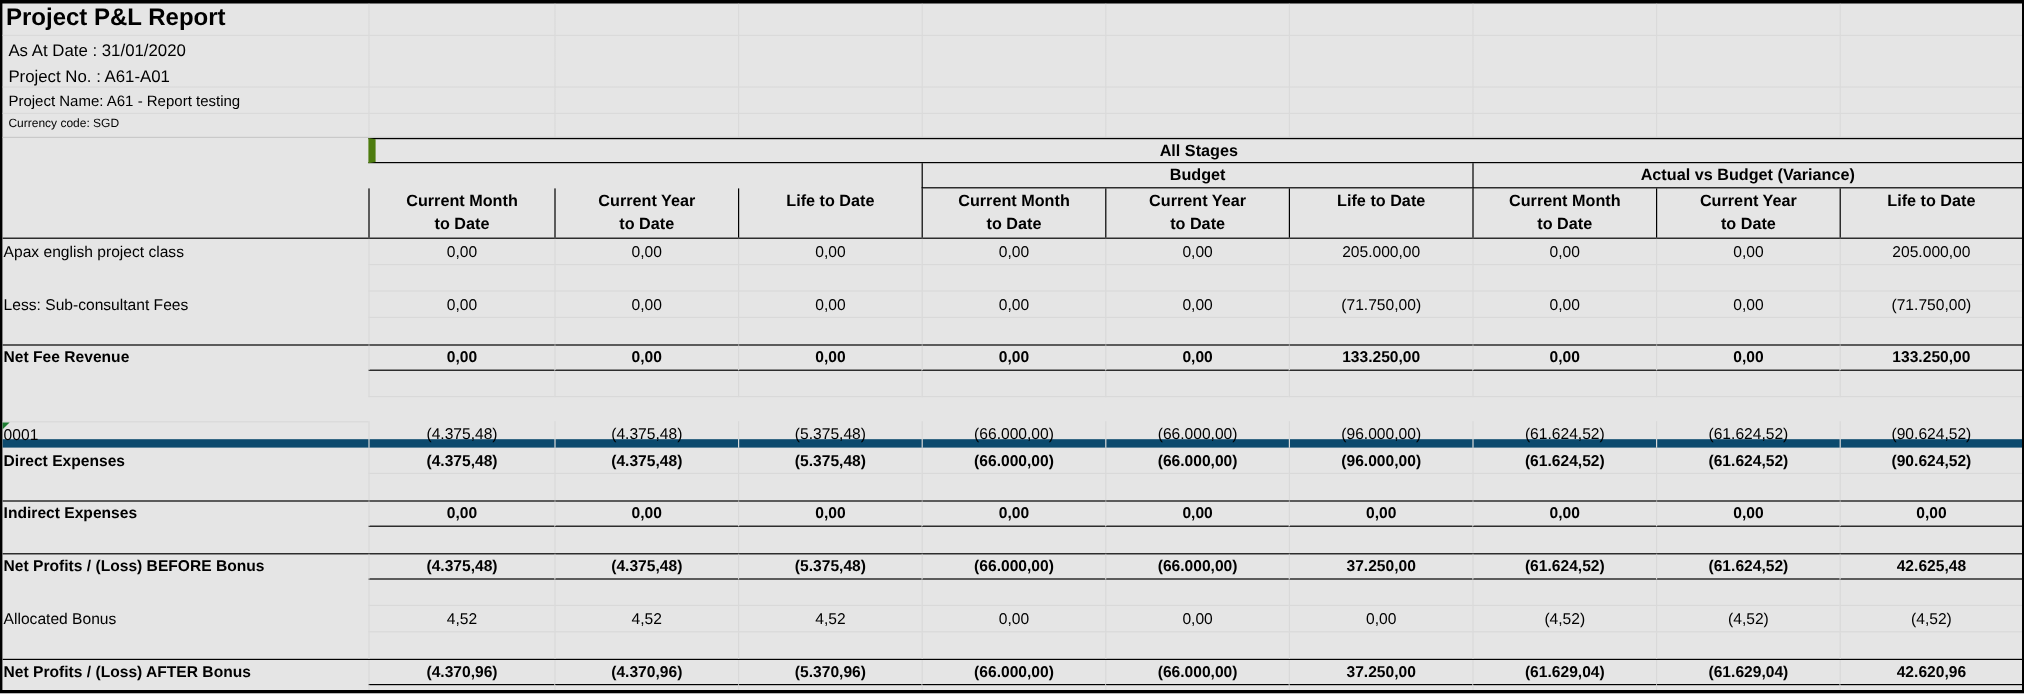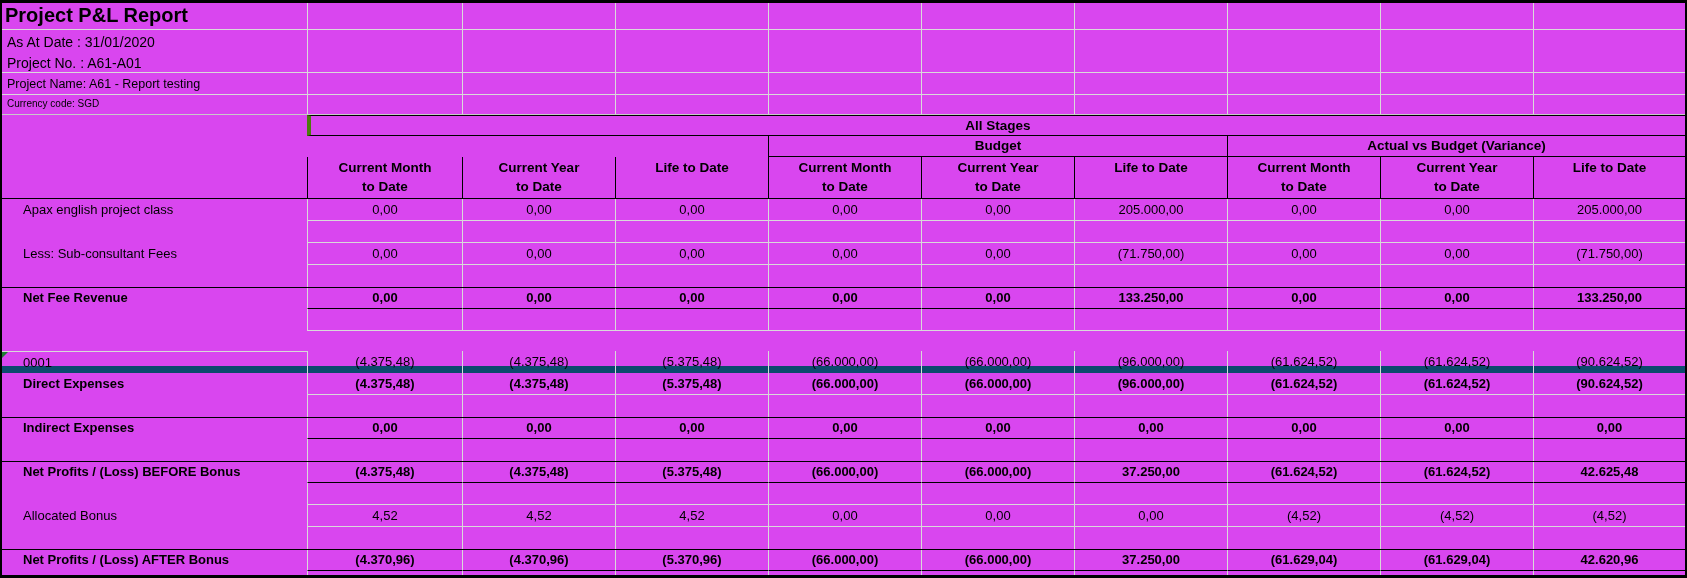--- a/index.html
+++ b/index.html
@@ -1,18 +1,18 @@
 <!DOCTYPE html>
 <html><head>
 <meta charset="utf-8">
 <style>
   html,body{margin:0;padding:0;background:#fff;}
   *{box-sizing:border-box;}
   .sheet{
-    position:relative;width:1687px;height:578px;background:#d946ef;color:#000;
+    position:relative;width:1687px;height:578px;background:#e5e5e5;color:#000;
     border:2px solid #000;border-top-width:3px;border-bottom-width:3px;
     font-family:"Liberation Sans",sans-serif;overflow:hidden;
   }
   
   .title-block{
     position:relative;height:112px;border-bottom:1px solid #c9c9c9;
     background-image:
       linear-gradient(#dadada,#dadada),linear-gradient(#dadada,#dadada),
       linear-gradient(#dadada,#dadada),linear-gradient(#dadada,#dadada),
       linear-gradient(#dadada,#dadada),linear-gradient(#dadada,#dadada),
@@ -29,30 +29,30 @@
   .t-title{position:absolute;left:3px;top:1px;font-size:20px;font-weight:bold;white-space:nowrap;}
   .t-meta1{position:absolute;left:5px;top:31px;font-size:14px;white-space:nowrap;}
   .t-meta2{position:absolute;left:5px;top:52px;font-size:14px;white-space:nowrap;}
   .t-meta3{position:absolute;left:5px;top:74px;font-size:12.5px;white-space:nowrap;}
   .t-meta4{position:absolute;left:5px;top:95px;font-size:10px;white-space:nowrap;}
   
   .cols{display:grid;grid-template-columns:305px 155px 153px 153px 153px 153px 153px 153px 153px 152px;}
   
   .header-grid{grid-template-rows:21px 21px 41px;border-bottom:1px solid #000;}
   .h-spacer{grid-row:1/4;grid-column:1/2;}
-  .h-stages{grid-row:1;grid-column:2/11;border-left:4px solid #4d7c0f;border-top:1px solid #000;border-bottom:1px solid #000;
+  .h-stages{grid-row:1;grid-column:2/11;border-left:6px solid #4d7c0f;border-top:1px solid #000;border-bottom:1px solid #000;
     text-align:center;font-weight:bold;font-size:13.5px;line-height:19px;}
   .h-group{grid-row:2;border-left:1px solid #000;border-bottom:1px solid #000;
     text-align:center;font-weight:bold;font-size:13.5px;line-height:20px;}
   .h-g1{grid-column:2/5;} .h-g2{grid-column:5/8;} .h-g3{grid-column:8/11;}
   .h-sub{grid-row:3;border-left:1px solid #000;text-align:center;font-weight:bold;font-size:13.5px;line-height:19px;padding-top:1px;}
   
   .drow{height:22px;}
   .r-last{height:24px;}
-  .dlabel{position:relative;font-size:13px;line-height:21px;padding-left:21px;white-space:nowrap;overflow:visible;}
+  .dlabel{position:relative;font-size:13px;line-height:21px;padding-left:1px;white-space:nowrap;overflow:visible;}
   .dcell{font-size:13px;line-height:21px;text-align:center;border-left:1px solid #d9d9d9;border-bottom:1px solid #d9d9d9;white-space:nowrap;}
   .r-bold .dlabel,.r-bold .dcell{font-weight:bold;}
   .r-top{border-top:1px solid #000;}
   .r-top .dcell,.r-top .dlabel{line-height:20px;}
   .r-full{border-bottom:7px solid #0c4a6e;margin-top:20px;}
   .r-full .dcell{border-bottom:none;}
   .r-num .dcell{border-bottom-color:#000;}
   .r-nobot .dcell{border-bottom:none;}
   .r-last .dcell{border-bottom:none;}
   .r-labtop .dlabel{border-top:1px solid #d9d9d9;}

